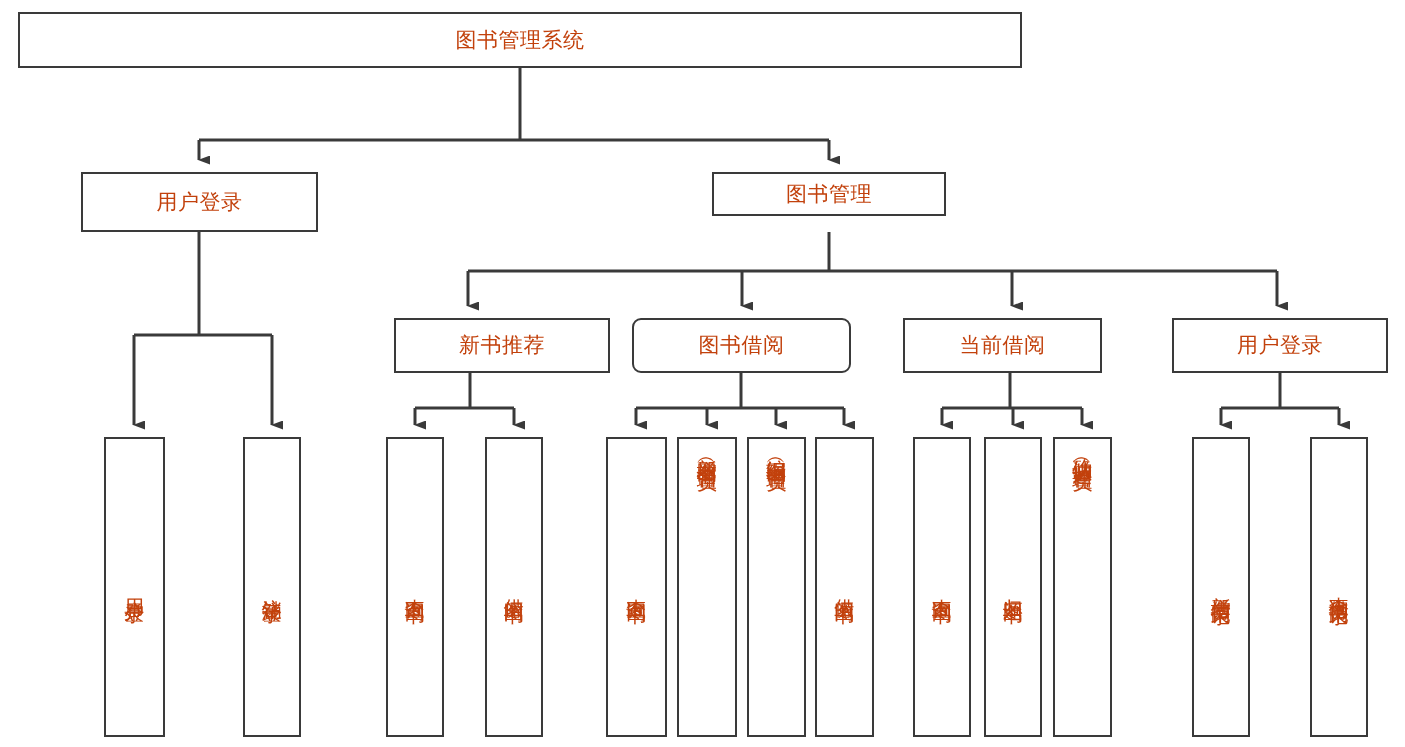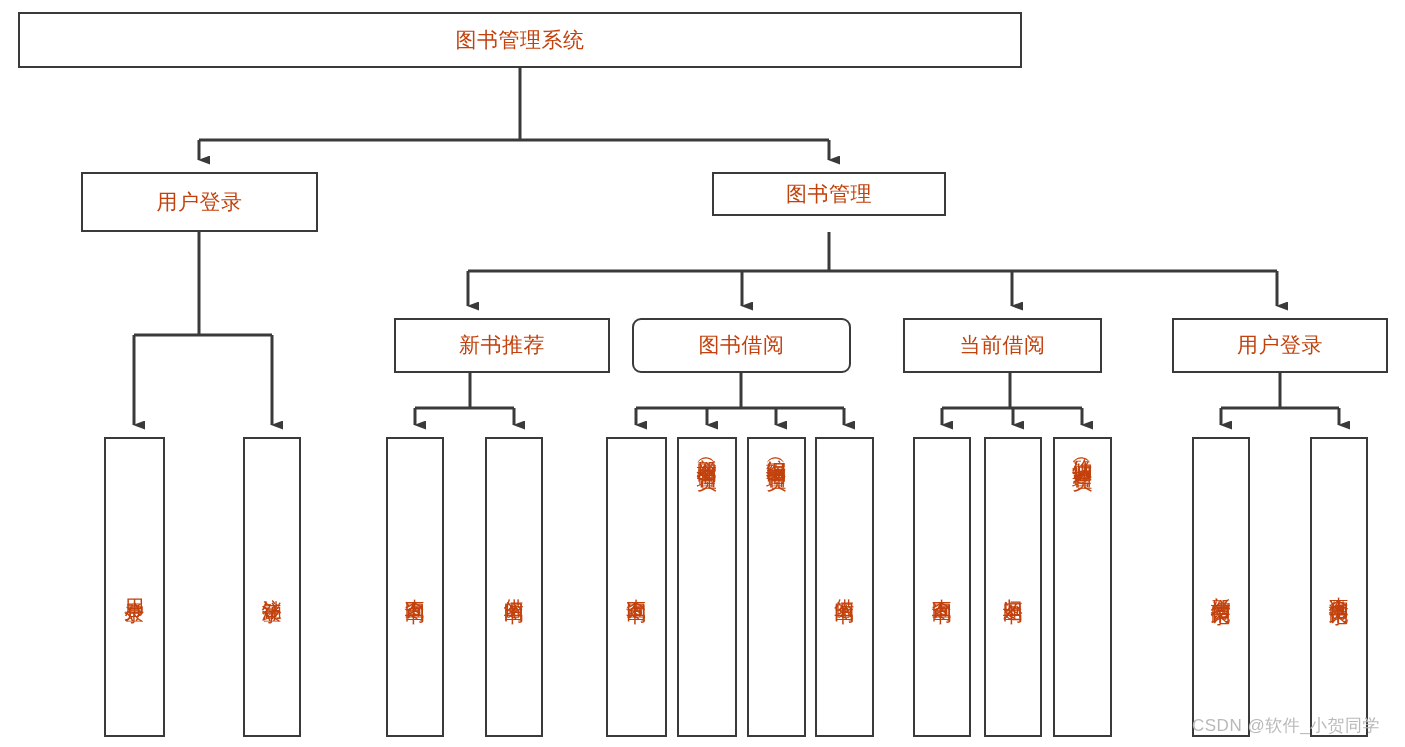--- a/index.html
+++ b/index.html
@@ -179,15 +179,14 @@
         <span class="label">确认归还（管理员）</span>
       </div>
       <div class="node leaf vertical centered" style="left: 1192px; top: 437px; width: 58px; height: 300px;">
         <span class="label">新增借阅记录</span>
       </div>
       <div class="node leaf vertical centered" style="left: 1310px; top: 437px; width: 58px; height: 300px;">
         <span class="label">查询借阅记录</span>
       </div>
     </div>
 
-  <div class="watermark" style="left: 1192px; top: 714px;">CSDN @软件_小贺同学</div>
 
 </div>
 
 </body></html>

